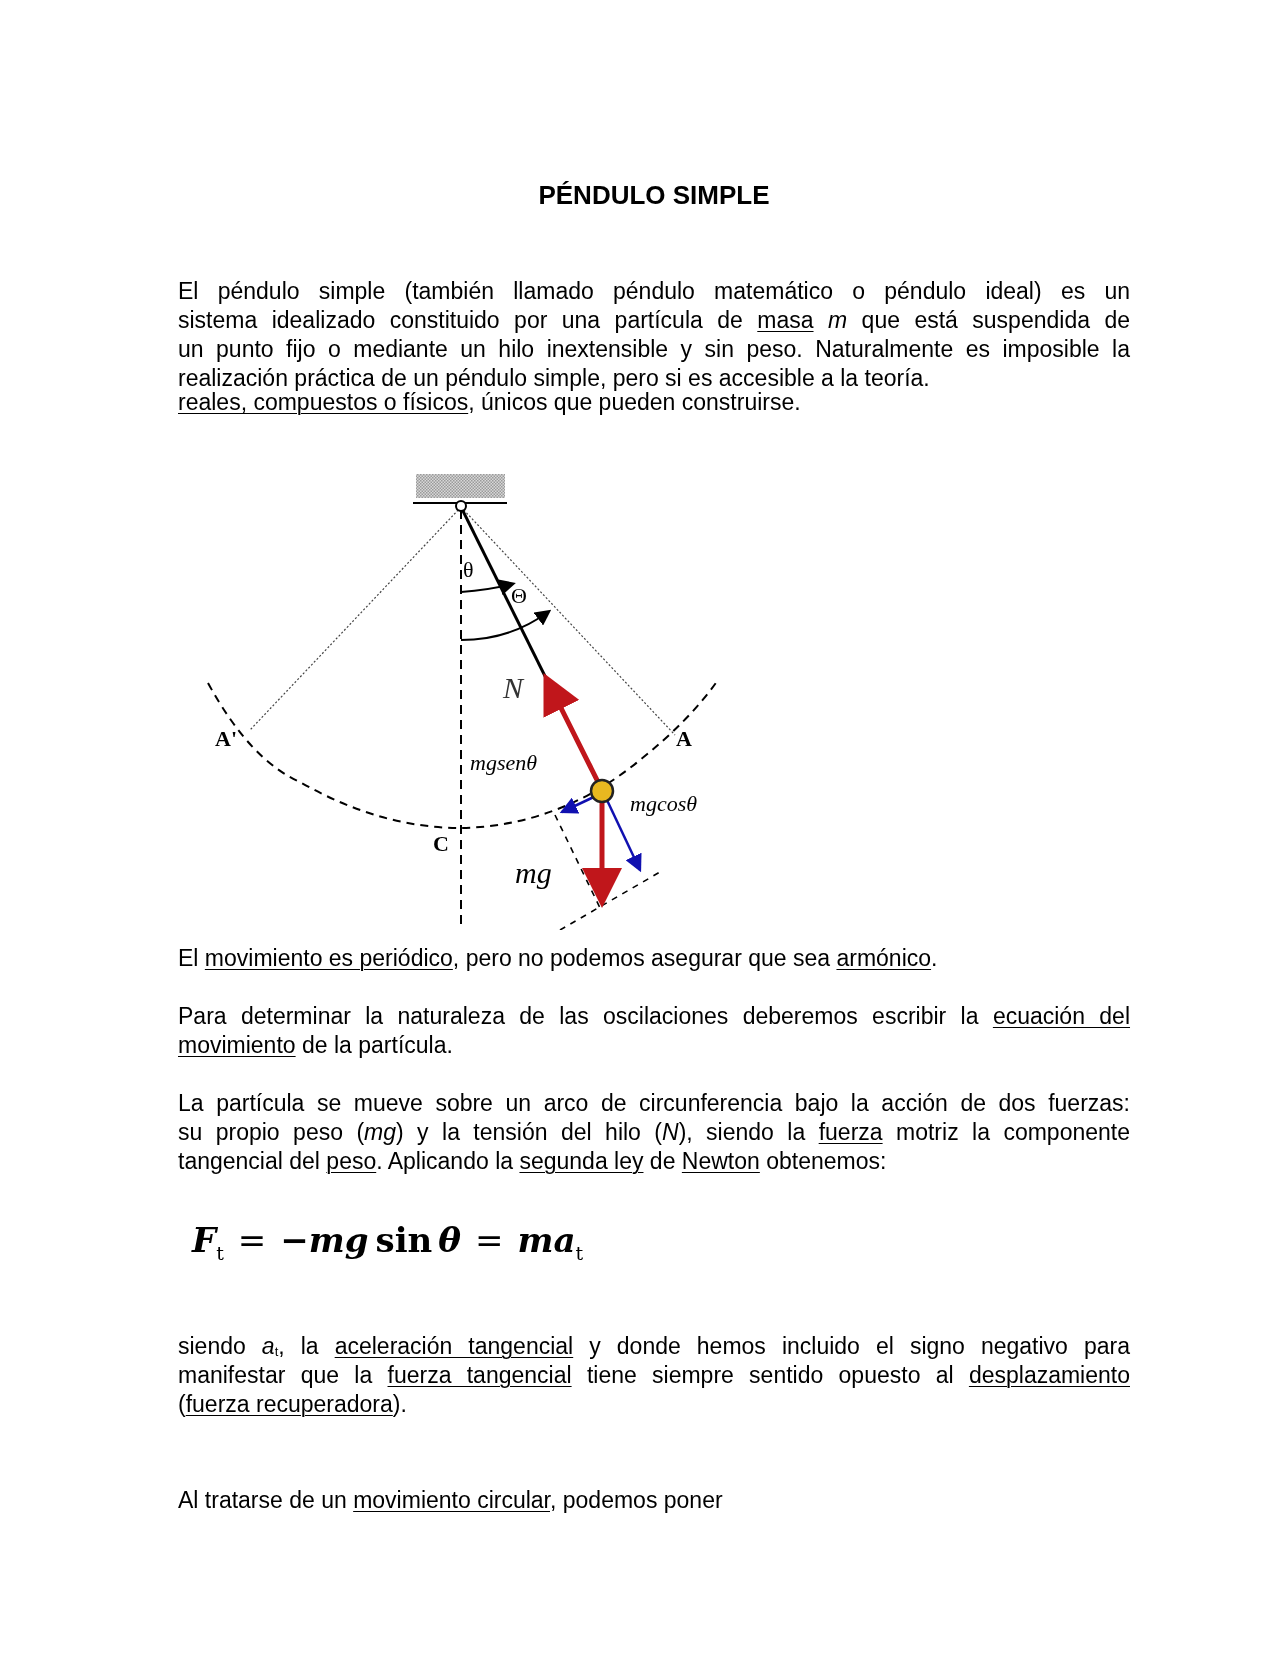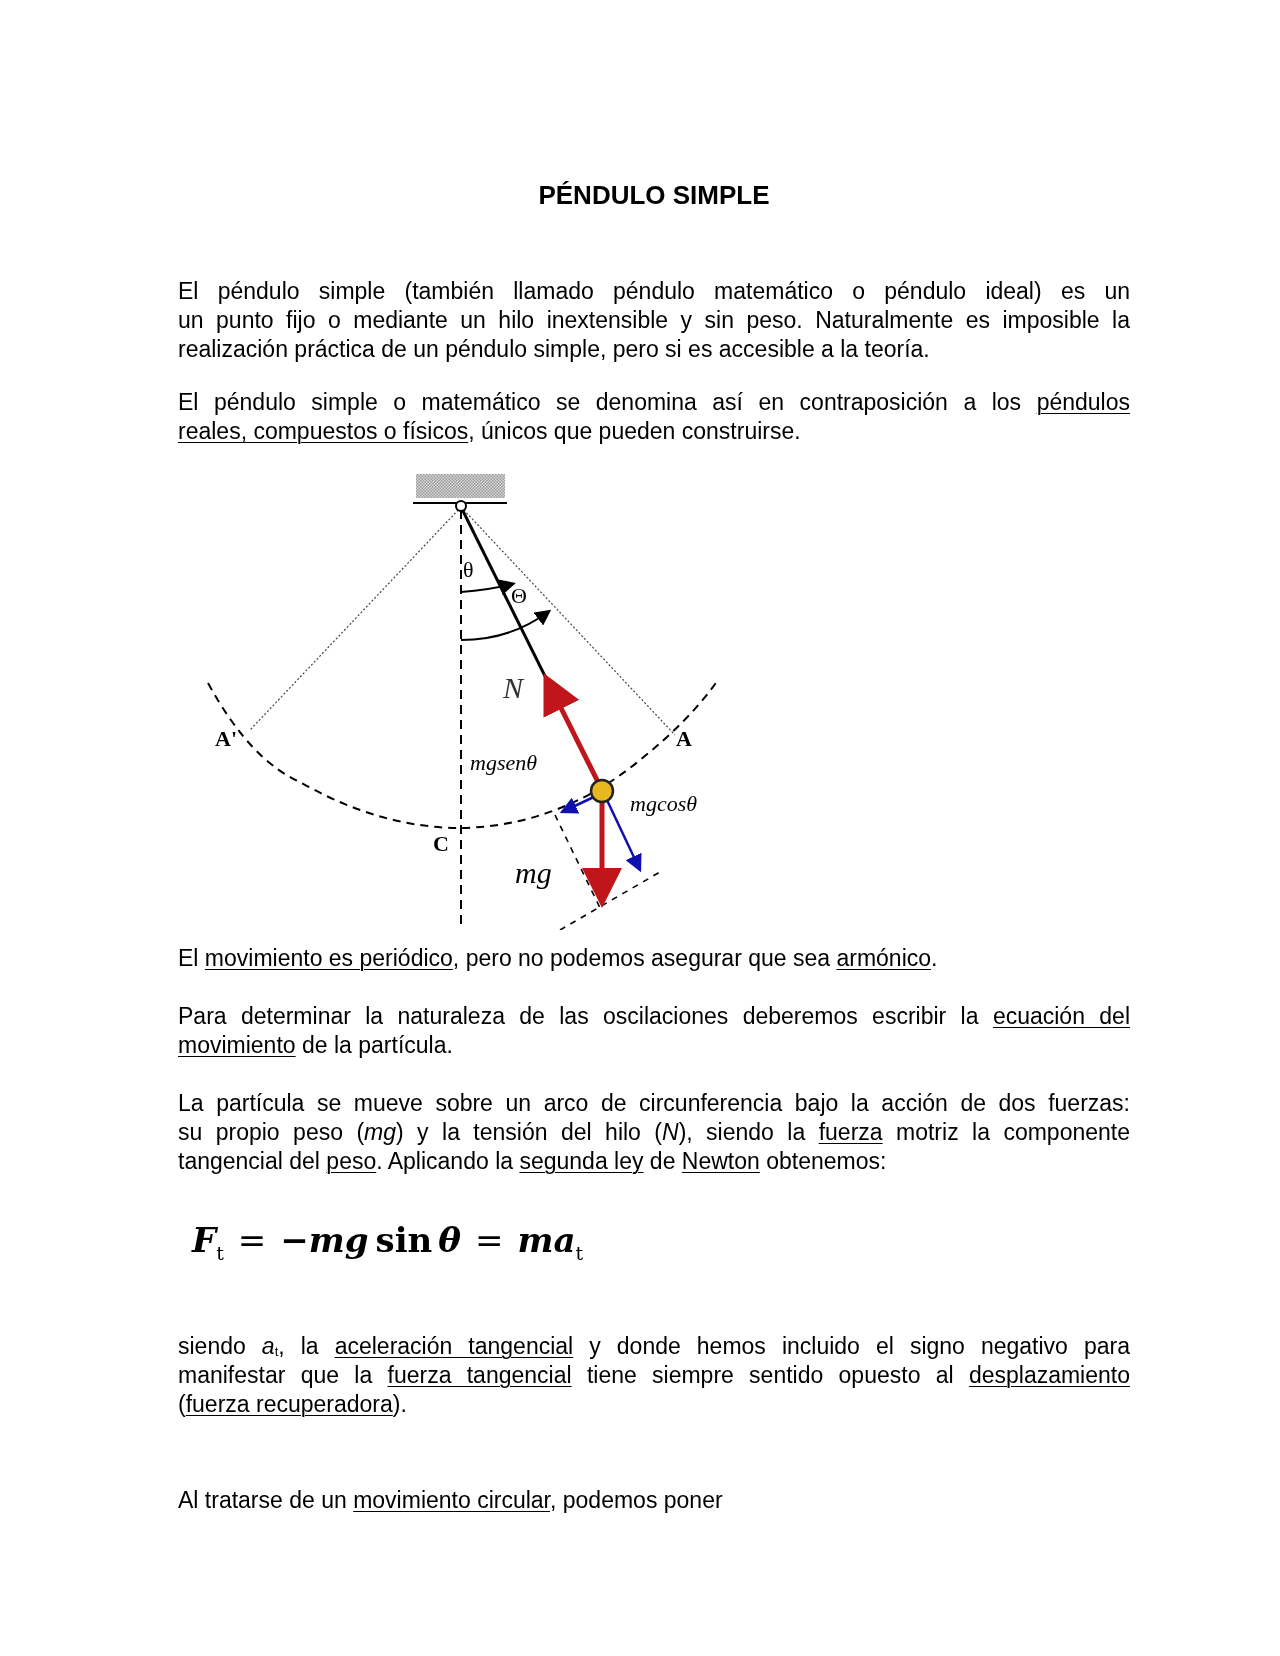--- a/index.html
+++ b/index.html
@@ -21,26 +21,26 @@
   .formula .fsub { font-size: 19px; vertical-align: -8px; font-weight: normal; }
   .formula .op { margin: 0 14px; }
 </style>
 </head>
 <body>
 
 <div class="title">PÉNDULO SIMPLE</div>
 
 <div class="para" style="top:243px;margin-top:34px;">
   <span class="line j">El péndulo simple (también llamado péndulo matemático o péndulo ideal) es un</span>
+  <span class="line j"><span>sistema idealizado constituido por una partícula de </span><span class="u">masa</span><span> </span><span class="i">m</span><span> que está suspendida de</span></span>
   <span class="line j">un punto fijo o mediante un hilo inextensible y sin peso. Naturalmente es imposible la</span>
   <span class="line">realización práctica de un péndulo simple, pero si es accesible a la teoría.</span>
 </div>
 
 <div class="para" style="top:388px;">
-  <span class="line j"><span>El péndulo simple o matemático se denomina así en contraposición a los </span><span class="u">péndulos</span></span>
   <span class="line"><span class="u">reales, compuestos o físicos</span><span>, únicos que pueden construirse.</span></span>
 </div>
 
 <svg class="diagram" viewBox="190 460 560 470" xmlns="http://www.w3.org/2000/svg">
   <defs>
     <pattern id="hatch" width="3" height="3" patternUnits="userSpaceOnUse">
       <rect width="3" height="3" fill="#d8d8d8"></rect>
       <rect width="1.5" height="1.5" fill="#9a9a9a"></rect>
       <rect x="1.5" y="1.5" width="1.5" height="1.5" fill="#9a9a9a"></rect>
     </pattern>

